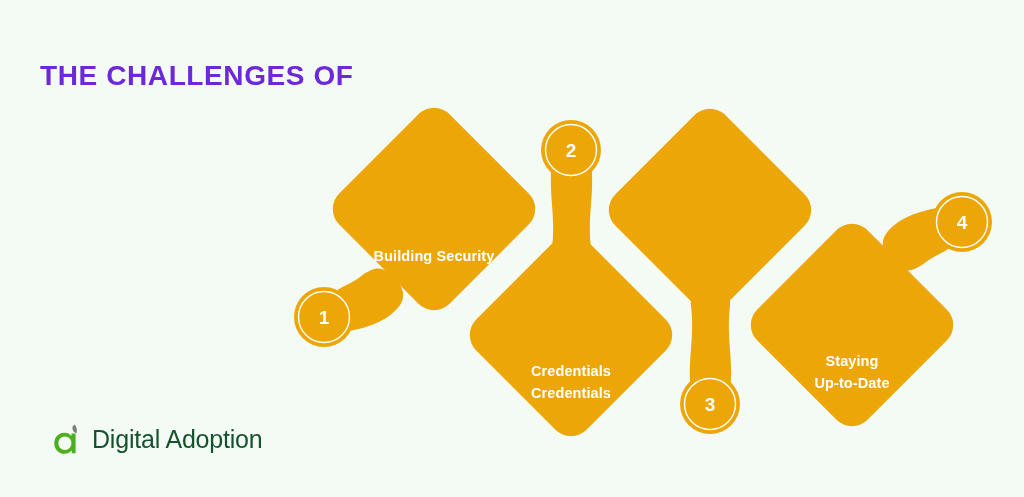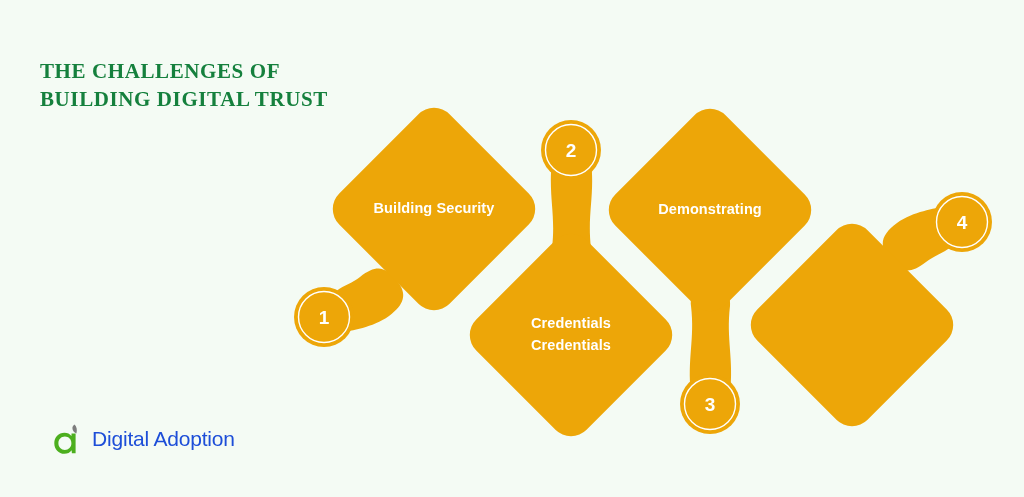--- a/index.html
+++ b/index.html
@@ -22,46 +22,46 @@
     height: 497px;
   }
 
   .title-block {
     position: absolute;
     left: 40px;
     top: 58px;
     width: 420px;
   }
   .title-line {
-    font-family: Liberation Serif, serif;
-    font-size: 21px;
+    font-family: Liberation Sans, sans-serif;
+    font-size: 28px;
     font-weight: bold;
     letter-spacing: 0.6px;
-    color: #15803d;
+    color: #6d28d9;
     line-height: 1.32;
     white-space: nowrap;
   }
 
   .logo-block {
     position: absolute;
     left: 52px;
     top: 422px;
     display: flex;
     align-items: center;
     gap: 6px;
   }
   .logo-mark {
     width: 34px;
     height: 34px;
     display: block;
   }
   .logo-text {
     font-family: "Liberation Sans", sans-serif;
-    font-size: 21px;
-    color: #1d4ed8;
+    font-size: 25px;
+    color: #14532d;
     letter-spacing: -0.2px;
     white-space: nowrap;
   }
 
   .shape-svg {
     position: absolute;
     left: 0;
     top: 0;
     width: 1024px;
     height: 497px;
@@ -73,40 +73,40 @@
     text-align: center;
     color: #ffffff;
     font-family: "Liberation Sans", sans-serif;
     font-size: 14.5px;
     font-weight: bold;
     line-height: 1.5;
     letter-spacing: 0.1px;
     pointer-events: none;
     white-space: nowrap;
     transform: translate(-50%, -50%);
+    margin-top: 48px;
   }
 
   .step-number {
     position: absolute;
     color: #ffffff;
     font-family: "Liberation Sans", sans-serif;
     font-size: 19px;
     font-weight: bold;
     transform: translate(-50%, -50%);
     pointer-events: none;
   }
 </style>
 </head>
 <body>
 
 <div id="infographic">
 
   <div class="title-block">
     <div class="title-line">THE CHALLENGES OF</div>
-    <div class="title-line">BUILDING DIGITAL TRUST</div>
   </div>
 
   <svg class="shape-svg" viewBox="0 0 1024 497" xmlns="http://www.w3.org/2000/svg">
     <defs>
 
       <g id="rdiamond">
         <rect x="-78" y="-78" width="156" height="156" rx="22" ry="22"></rect>
       </g>
     </defs>
 
@@ -156,23 +156,26 @@
   <div class="diamond-label" style="left:434px; top:209px;">
     <div>Building Security</div>
   </div>
 
   <div class="diamond-label" style="left:571px; top:335px;">
     <div>Credentials</div>
     <div>Credentials</div>
   </div>
 
   <div class="diamond-label" style="left:710px; top:210px;">
-    <div>Demonstrating</div>
   </div>
 
+  <div class="diamond-label" style="left:852px; top:325px;">
+    <div>Staying</div>
+    <div>Up-to-Date</div>
+  </div>
 
   <div class="step-number" style="left:324px; top:318px;">1</div>
   <div class="step-number" style="left:571px; top:151px;">2</div>
   <div class="step-number" style="left:710px; top:405px;">3</div>
   <div class="step-number" style="left:962px; top:223px;">4</div>
 
   <div class="logo-block">
     <svg class="logo-mark" viewBox="0 0 34 34" xmlns="http://www.w3.org/2000/svg">
       <path d="M22.6 2.5 C24.6 4.4 25.4 7.6 24.4 11.4 C21.9 10.3 20.4 8.4 20.4 6.0 C20.4 4.6 21.2 3.3 22.6 2.5 Z" fill="#7d7d7d"></path>
       <path d="M19.5 11.6 L23.6 11.6 L23.6 31.2 L19.9 31.2 L19.6 28.2 C18.0 30.5 15.5 31.8 12.4 31.8 C6.6 31.8 2.3 27.1 2.3 21.2 C2.3 15.3 6.6 10.7 12.4 10.7 C15.4 10.7 17.9 11.9 19.5 14.1 Z M12.9 27.9 C16.6 27.9 19.4 25.1 19.4 21.2 C19.4 17.4 16.6 14.6 12.9 14.6 C9.2 14.6 6.4 17.4 6.4 21.2 C6.4 25.1 9.2 27.9 12.9 27.9 Z" fill="#4caf1e"></path>

